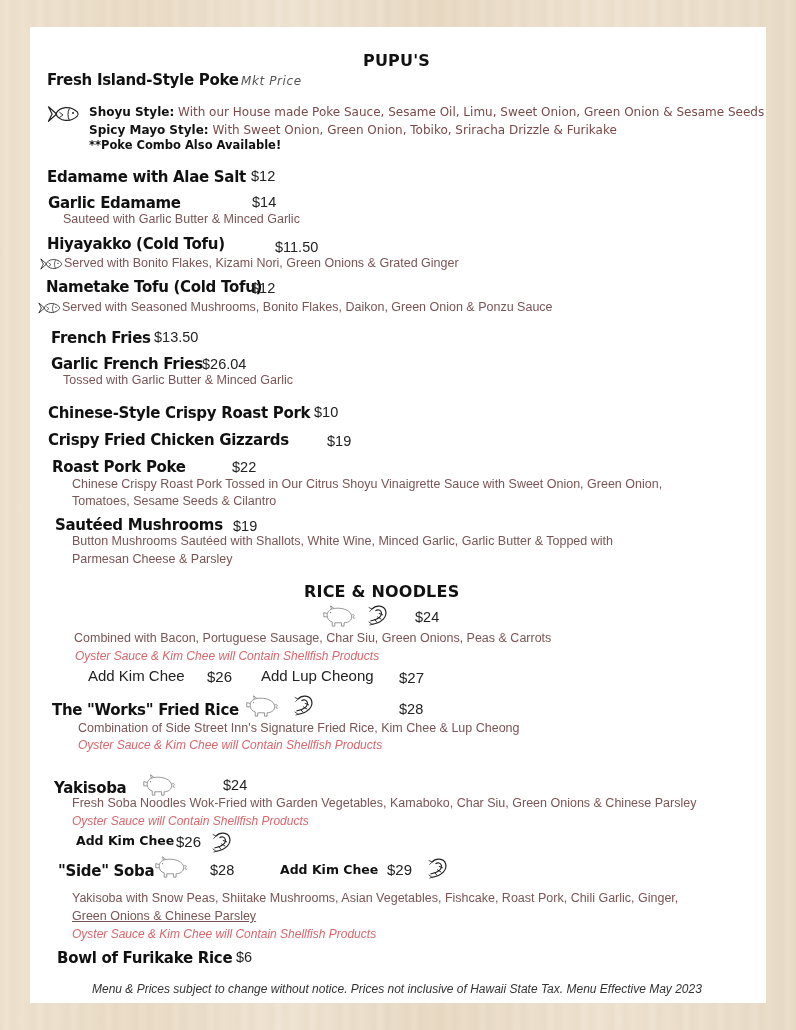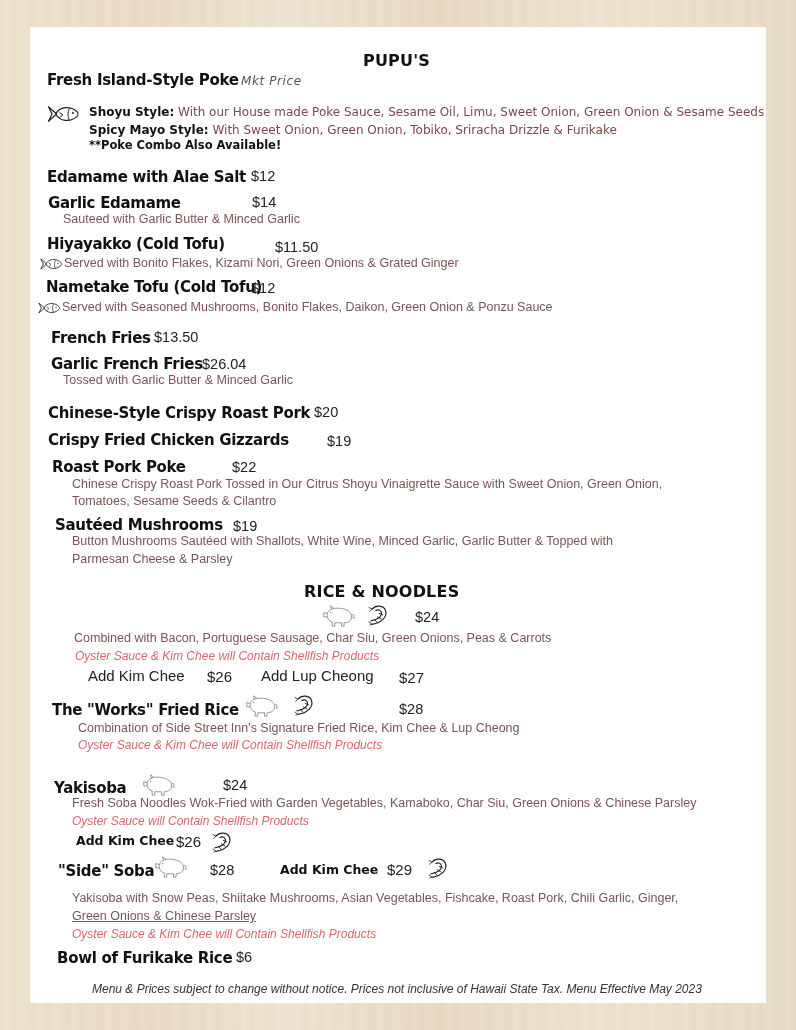--- a/index.html
+++ b/index.html
@@ -116,21 +116,21 @@
   <div class="abs desc" style="left:32px; top:273px;">Served with Seasoned Mushrooms, Bonito Flakes, Daikon, Green Onion &amp; Ponzu Sauce</div>
 
   <div class="abs name" style="left:21px; top:302px;text-align:center;">French Fries</div>
   <div class="abs price" style="left:124px; top:302px;">$13.50</div>
 
   <div class="abs name" style="left:21px; top:328px;">Garlic French Fries</div>
   <div class="abs price" style="left:172px; top:329px;">$26.04</div>
   <div class="abs desc" style="left:33px; top:346px;">Tossed with Garlic Butter &amp; Minced Garlic</div>
 
   <div class="abs name" style="left:18px; top:377px;">Chinese-Style Crispy Roast Pork</div>
-  <div class="abs price" style="left:284px; top:377px;">$20</div>
+  <div class="abs price" style="left:284px; top:377px;">$10</div>
 
   <div class="abs name" style="left:18px; top:404px;">Crispy Fried Chicken Gizzards</div>
   <div class="abs price" style="left:297px; top:406px;">$19</div>
 
   <div class="abs name" style="left:22px; top:431px;">Roast Pork Poke</div>
   <div class="abs price" style="left:170px; top:432px;margin-left:32px;">$22</div>
   <div class="abs desc" style="left:42px; top:450px;">Chinese Crispy Roast Pork Tossed in Our Citrus Shoyu Vinaigrette Sauce with Sweet Onion, Green Onion,</div>
   <div class="abs desc" style="left:42px; top:467px;">Tomatoes, Sesame Seeds &amp; Cilantro</div>
 
   <div class="abs name" style="left:25px; top:489px;">Sautéed Mushrooms</div>

